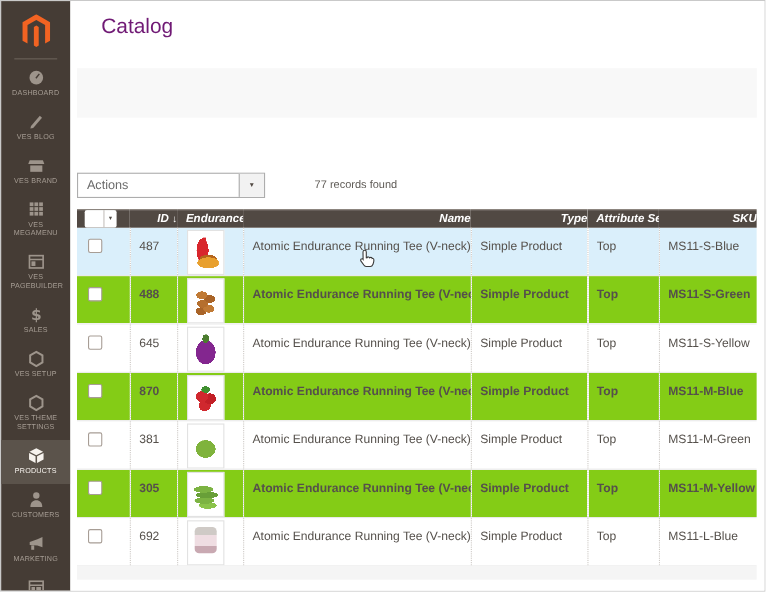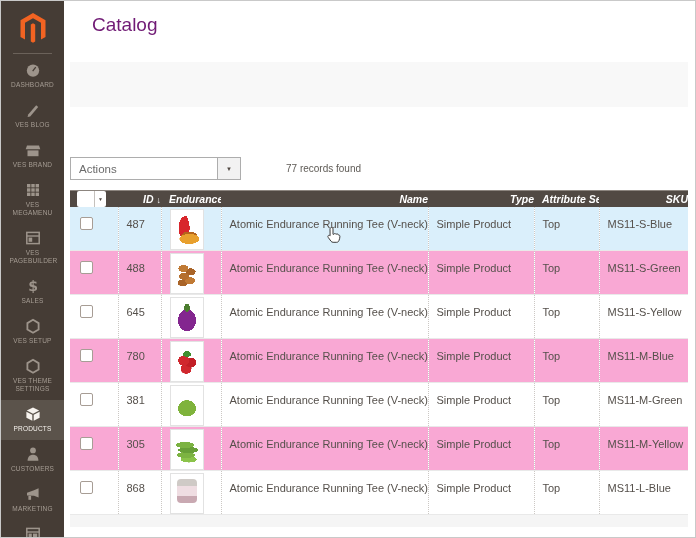--- a/index.html
+++ b/index.html
@@ -48,21 +48,21 @@
   .selall { width:29px; height:16px; background:#fff; border-radius:2px; display:flex;
             align-items:center; overflow:hidden; cursor:pointer; }
   .selall-box { flex:1; height:100%; }
   .selall-arr { width:12px; height:100%; border-left:1px solid #c5c1bd; display:flex;
                 align-items:center; justify-content:center; font-size:5px; color:#514943; }
 
   tbody td { height:35px; font-size:11px; color:#55504b; padding:0 4px 0 8px; vertical-align:top;
              border-bottom:1px solid #e9e9e9; overflow:hidden; white-space:nowrap; }
   tbody td:not(:first-child) { border-left:1px dotted #ccc8c4; }
   tbody td.c-id, tbody td.c-name, tbody td.c-type, tbody td.c-attr, tbody td.c-sku { padding-top:11px; }
-  tbody tr.stripe { background:#f9a8d4; }
+  tbody tr.stripe { background:#84cc16;font-weight:bold; }
   tbody tr.hover { background:#daeffb; }
   tbody tr { cursor:pointer; }
 
   .cb { display:inline-block; width:13px; height:13px; margin:10px 0 0 2px; background:#fff;
         border:1px solid #a79d95; border-radius:2px; cursor:pointer; }
   .thumb { display:block; width:34px; height:41px; margin-top:2px; background:#fff;
            border:1px solid #e2e2e2; cursor:pointer; }
   .food { display:block; width:24px; height:28px; margin:6px auto 0; }
 
   
@@ -312,21 +312,21 @@
                   <i class="food food-eggplant"></i>
                 </span>
               </td>
     <td class="c-name">Atomic Endurance Running Tee (V-neck)-S-Yellow</td>
     <td class="c-type">Simple Product</td>
     <td class="c-attr">Top</td>
     <td class="c-sku">MS11-S-Yellow</td>
   </tr>
             <tr class="stripe">
     <td class="c-sel"><span class="cb"></span></td>
-    <td class="c-id">780</td>
+    <td class="c-id">870</td>
     <td class="c-thumb">
                 <span class="thumb">
                   <i class="food food-strawberries"></i>
                 </span>
               </td>
     <td class="c-name">Atomic Endurance Running Tee (V-neck)-M-Blue</td>
     <td class="c-type">Simple Product</td>
     <td class="c-attr">Top</td>
     <td class="c-sku">MS11-M-Blue</td>
   </tr>
@@ -351,21 +351,21 @@
                   <i class="food food-green-beans"></i>
                 </span>
               </td>
     <td class="c-name">Atomic Endurance Running Tee (V-neck)-M-Yellow</td>
     <td class="c-type">Simple Product</td>
     <td class="c-attr">Top</td>
     <td class="c-sku">MS11-M-Yellow</td>
   </tr>
             <tr>
     <td class="c-sel"><span class="cb"></span></td>
-    <td class="c-id">868</td>
+    <td class="c-id">692</td>
     <td class="c-thumb">
                 <span class="thumb">
                   <i class="food food-jar"></i>
                 </span>
               </td>
     <td class="c-name">Atomic Endurance Running Tee (V-neck)-L-Blue</td>
     <td class="c-type">Simple Product</td>
     <td class="c-attr">Top</td>
     <td class="c-sku">MS11-L-Blue</td>
   </tr>

